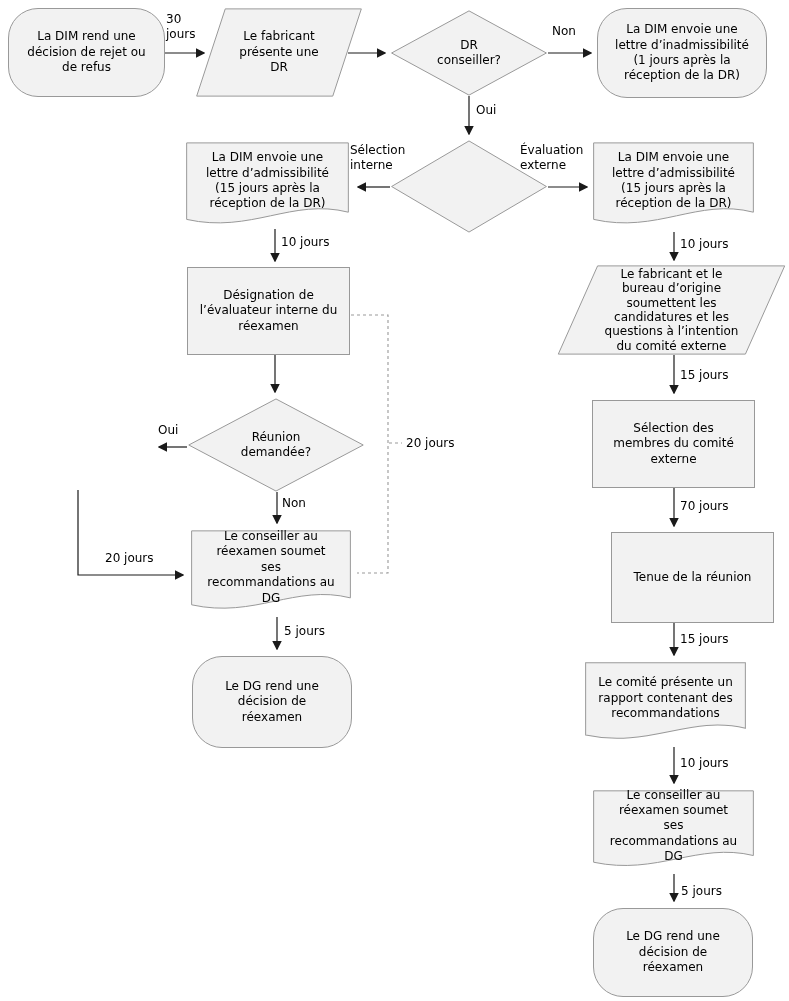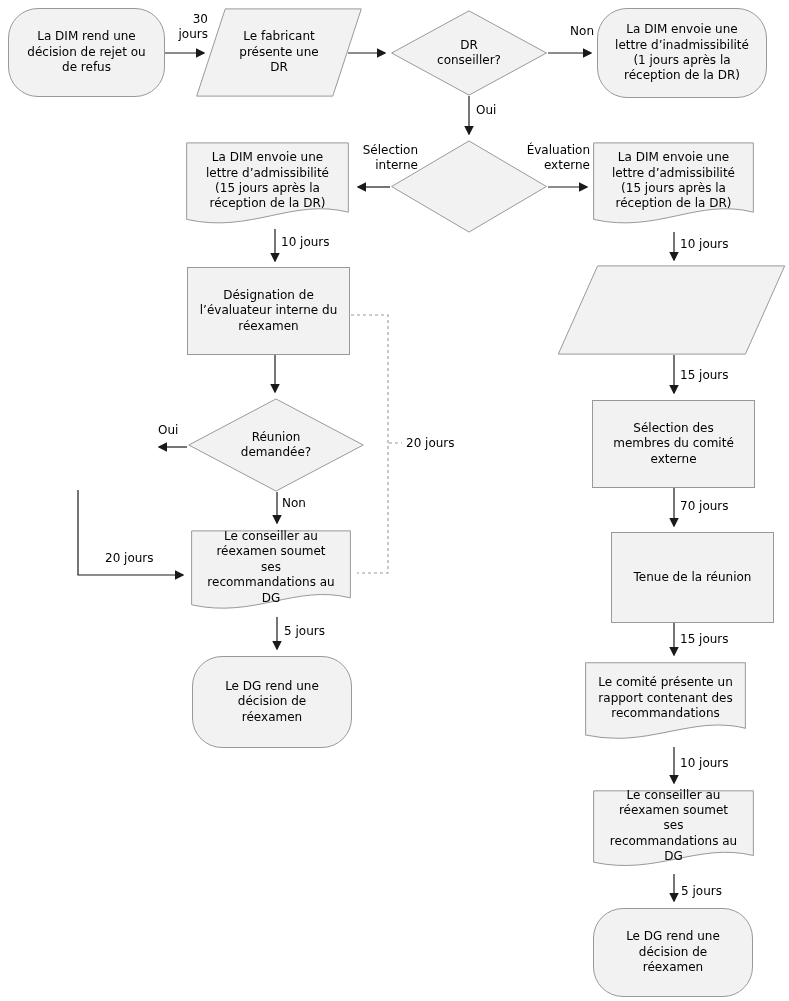--- a/index.html
+++ b/index.html
@@ -9,21 +9,21 @@
   .node{position:absolute;display:flex;align-items:center;justify-content:center;
         text-align:center;font-size:12px;line-height:1.28;z-index:1;}
   .node .lbl{position:relative;z-index:2;}
   .terminator{background:#f2f2f2;border:1px solid #999;border-radius:30px;box-sizing:border-box;}
   .process{background:#f2f2f2;border:1px solid #999;box-sizing:border-box;}
   .shaped{background:transparent;}
   .shape{position:absolute;left:0;top:0;width:100%;height:100%;z-index:1;}
   .shape polygon,.shape path{fill:#f2f2f2;stroke:#999;stroke-width:1;vector-effect:non-scaling-stroke;}
   .document .lbl{padding-bottom:12px;}
   .elabel{position:absolute;font-size:12px;line-height:1.25;z-index:3;white-space:pre-line;}
-  .center{text-align:right;}
+  .center{text-align:left;}
 </style>
 </head>
 <body>
 
 <div class="canvas">
 
   <svg class="connectors" width="789" height="1001">
     <defs>
       <marker id="ah" viewBox="0 0 10 10" refX="8.5" refY="5" markerWidth="8" markerHeight="8" orient="auto-start-reverse">
         <path d="M0 0 L10 5 L0 10 z" fill="#1a1a1a"></path>
@@ -117,20 +117,21 @@
   </div>
 
   <div class="node terminator" style="left:192px;top:656px;width:160px;height:92px">
     <span class="lbl" style="width:94px">Le DG rend une décision de réexamen</span>
   </div>
 
   <div class="node shaped" style="left:556px;top:265px;width:231px;height:90px">
     <svg class="shape" viewBox="0 0 100 100" preserveAspectRatio="none">
       <polygon points="18,1 99,1 82,99 1,99"></polygon>
     </svg>
+    <span class="lbl" style="width:136px;line-height:1.2">Le fabricant et le bureau d’origine soumettent les candidatures et les questions à l’intention du comité externe</span>
   </div>
 
   <div class="node process" style="left:592px;top:400px;width:163px;height:88px">
     <span class="lbl" style="width:122px">Sélection des membres du comité externe</span>
   </div>
 
   <div class="node process" style="left:611px;top:532px;width:163px;height:91px">
     <span class="lbl" style="width:140px">Tenue de la réunion</span>
   </div>
 

